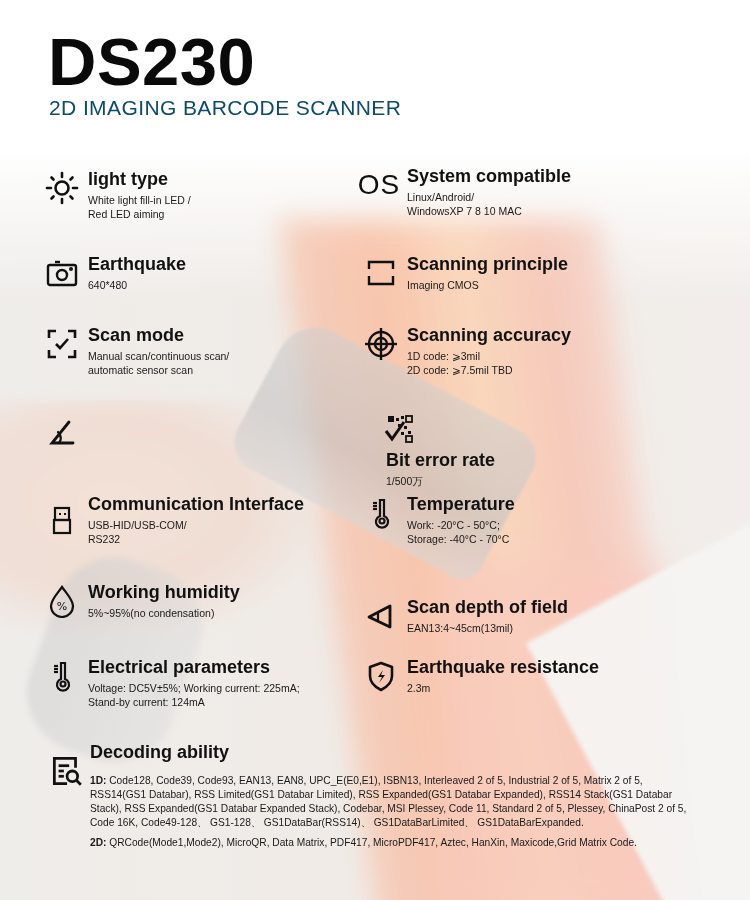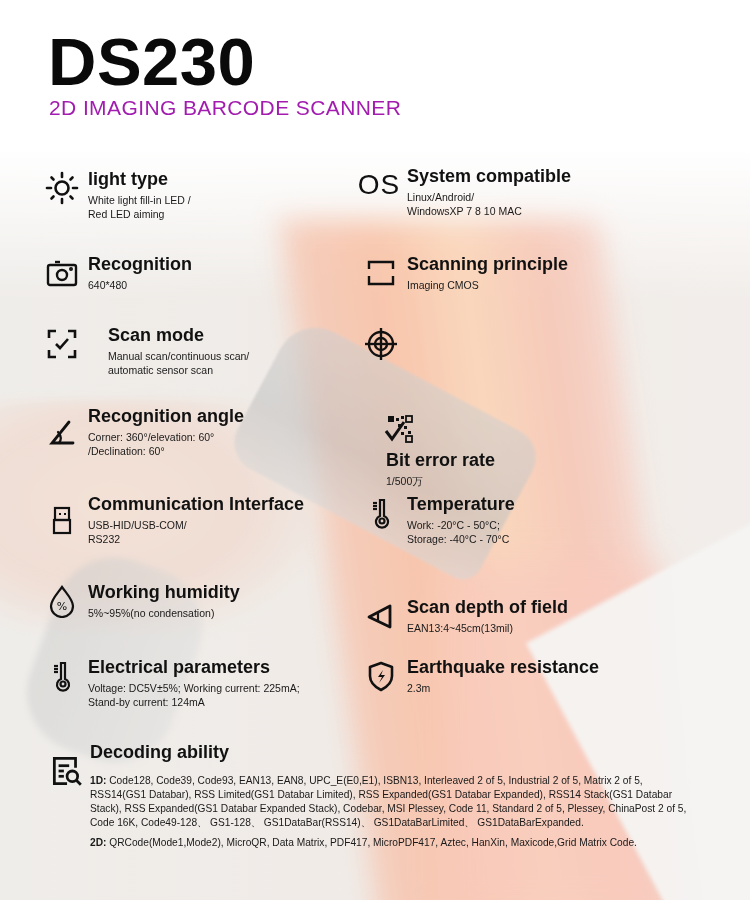--- a/index.html
+++ b/index.html
@@ -67,21 +67,21 @@
 
   .content { position:relative; z-index:1; }
 
   .title {
     position:absolute; left:48px; top:32px;
     font-size:67px; font-weight:bold; letter-spacing:0.5px;
     line-height:60px; color:#0a0a0a;
   }
   .subtitle {
     position:absolute; left:49px; top:96px;
-    font-size:21px; letter-spacing:0.4px; color:#a21caf;
+    font-size:21px; letter-spacing:0.4px; color:#0c4a6e;
   }
 
   .spec { position:absolute; display:flex; align-items:flex-start; }
   .spec .icon {
     width:40px; height:40px; flex:0 0 40px;
     display:flex; align-items:center; justify-content:center;
   }
   .spec .icon svg { width:34px; height:34px; }
   .spec .text { margin-left:6px; }
   .spec .head {
@@ -160,39 +160,39 @@
   <div class="spec" style="left:42px;top:253px;">
     <div class="icon">
       <svg viewBox="0 0 34 34" fill="none" stroke="#111" stroke-width="2.4">
         <rect x="3" y="9" width="28" height="20" rx="2"></rect>
         <line x1="10" y1="6" x2="15" y2="6"></line>
         <circle cx="17" cy="19" r="5"></circle>
         <circle cx="26" cy="13" r="0.8" fill="#111"></circle>
       </svg>
     </div>
     <div class="text">
-      <div class="head">Recognition</div>
+      <div class="head">Earthquake</div>
       <div class="desc">640*480</div>
     </div>
   </div>
 
   <div class="spec" style="left:361px;top:253px;">
     <div class="icon">
       <svg viewBox="0 0 34 34" fill="none" stroke="#111" stroke-width="2.4">
         <path d="M5 13 V6 H29 V13"></path>
         <path d="M5 20 V28 H29 V20"></path>
       </svg>
     </div>
     <div class="text">
       <div class="head">Scanning principle</div>
       <div class="desc">Imaging CMOS</div>
     </div>
   </div>
 
-  <div class="spec" style="left:42px;top:324px;gap:20px;">
+  <div class="spec" style="left:42px;top:324px;">
     <div class="icon">
       <svg viewBox="0 0 34 34" fill="none" stroke="#111" stroke-width="2.6">
         <path d="M4 11 V4 H11"></path>
           <path d="M23 4 H30 V11"></path>
         <path d="M4 23 V30 H11"></path>
           <path d="M23 30 H30 V23"></path>
         <path d="M11 17 L15 21 L23 12"></path>
       </svg>
     </div>
     <div class="text">
@@ -204,33 +204,33 @@
 
   <div class="spec" style="left:361px;top:324px;">
     <div class="icon">
       <svg viewBox="0 0 34 34" fill="none" stroke="#111" stroke-width="2.4">
         <circle cx="17" cy="17" r="12"></circle>
         <circle cx="17" cy="17" r="6"></circle>
         <line x1="17" y1="1" x2="17" y2="33"></line>
         <line x1="1" y1="17" x2="33" y2="17"></line>
       </svg>
     </div>
+    <div class="text">
+      <div class="head">Scanning accuracy</div>
+      <div class="desc">1D code: ⩾3mil
+2D code: ⩾7.5mil TBD</div>
+    </div>
   </div>
 
   <div class="spec" style="left:42px;top:405px;">
     <div class="icon" style="margin-top:8px;">
       <svg viewBox="0 0 34 34" fill="none" stroke="#111" stroke-width="2.8" stroke-linecap="round">
         <path d="M24 6 L7 27 H28"></path>
         <path d="M13 16 Q18 22 14 27" stroke-width="2.2"></path>
       </svg>
-    </div>
-    <div class="text">
-      <div class="head">Recognition angle</div>
-      <div class="desc">Corner: 360°/elevation: 60°
-/Declination: 60°</div>
     </div>
   </div>
 
   <div class="spec" style="left:380px;top:405px;flex-direction:column;">
     <div class="icon" style="margin-top:4px;">
       <svg viewBox="0 0 34 34" fill="#111" stroke="none">
         <rect x="5" y="4" width="6" height="6"></rect>
           <rect x="23" y="4" width="6" height="6" fill="none" stroke="#111" stroke-width="1.8"></rect>
         <rect x="13" y="6" width="3" height="3"></rect>
           <rect x="18" y="4" width="3" height="3"></rect>

